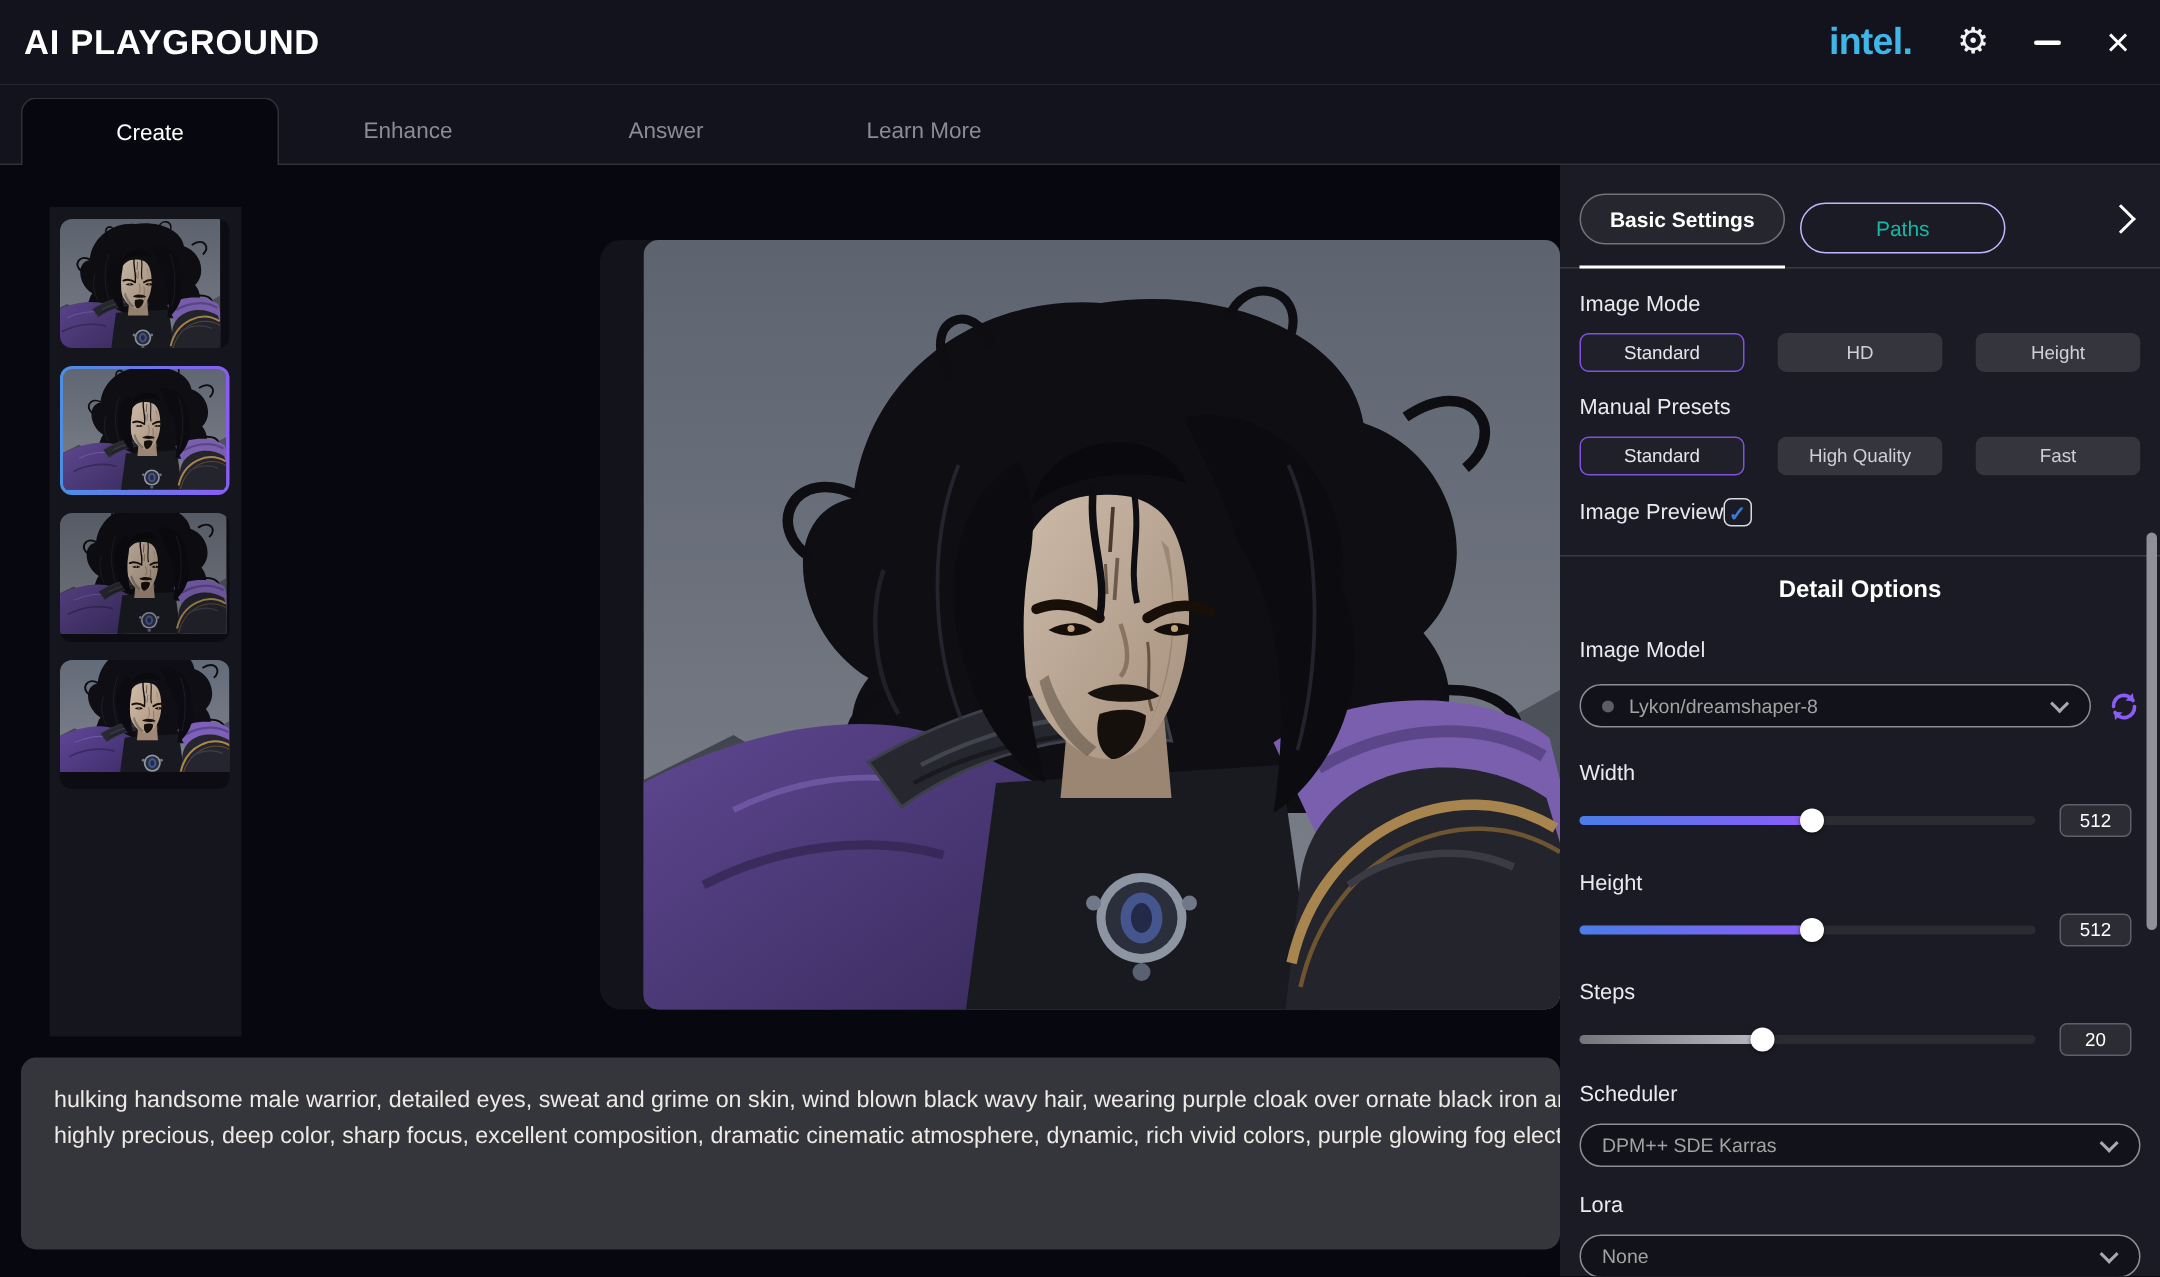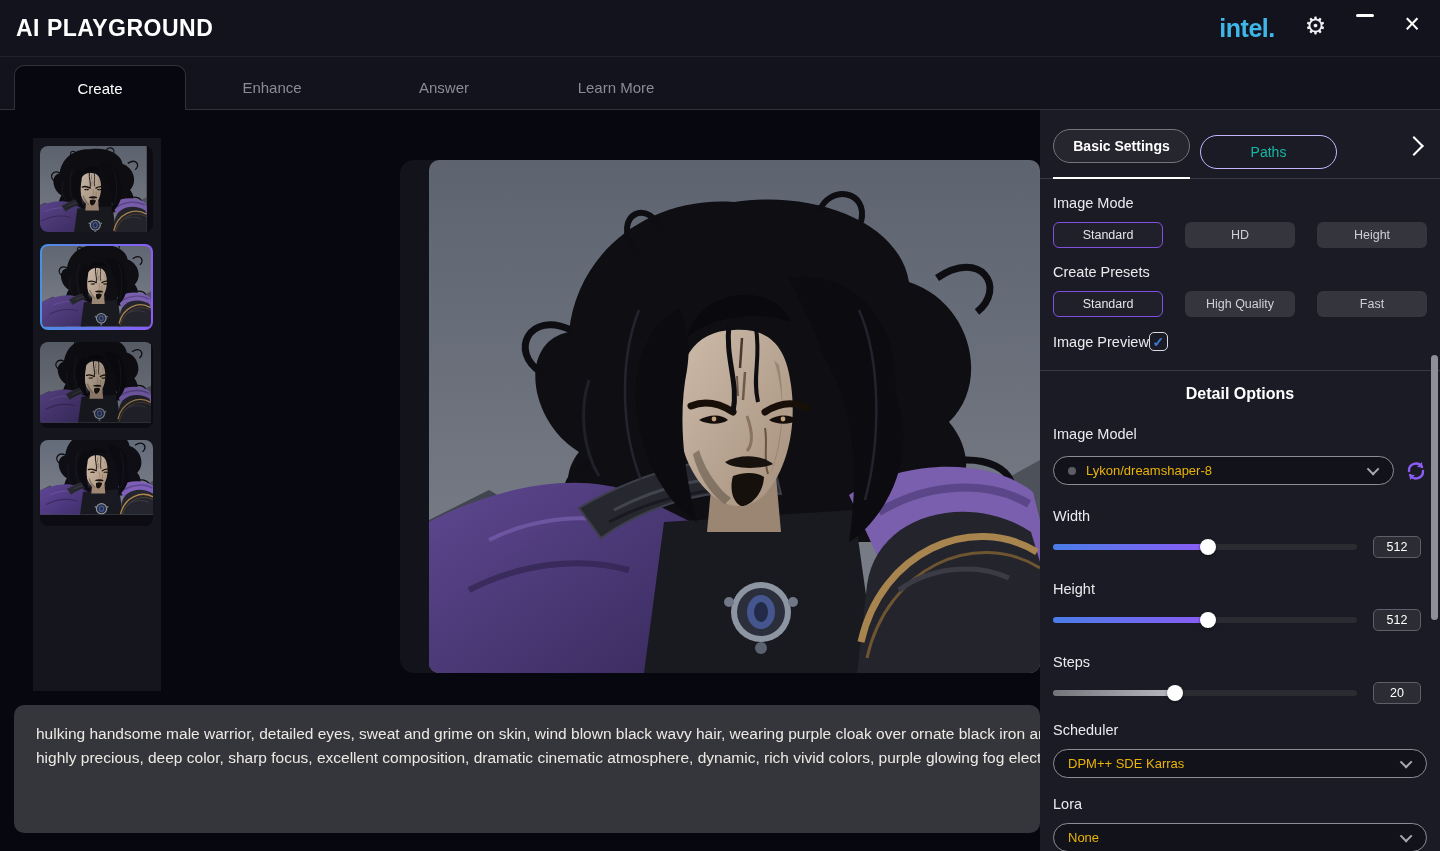--- a/index.html
+++ b/index.html
@@ -6,21 +6,21 @@
   html,body { width:1440px; height:851px; overflow:hidden; background:#07070f;
     font-family:"Liberation Sans", sans-serif; }
   .app { position:relative; width:1440px; height:851px; background:#07070f; }
 
   
   .titlebar { position:absolute; left:0; top:0; width:1440px; height:57px;
     background:#13131e; border-bottom:1px solid #23232e;
     display:flex; align-items:center; }
   .app-title { color:#fff; font-size:23px; font-weight:800; letter-spacing:.5px;
     margin-left:16px; }
-  .titlebar-right { margin-left:auto; display:flex; align-items:flex-start; gap:30px;
+  .titlebar-right { margin-left:auto; display:flex; align-items:center; gap:30px;
     margin-right:20px; }
   .intel-logo { color:#3fb6e8; font-size:25px; font-weight:700; letter-spacing:-.5px; }
   .gear-btn { color:#f2f2f5; font-size:24px; line-height:1; cursor:pointer; }
   .min-btn { width:18px; height:3px; background:#fff; border-radius:2px; cursor:pointer; }
   .close-btn { color:#fff; font-size:27px; line-height:20px; cursor:pointer; }
 
   
   .tabbar { position:absolute; left:0; top:57px; width:1440px; height:53px;
     background:#13131e; border-bottom:1px solid #31313c; display:flex;
     align-items:flex-end; padding-left:14px; }
@@ -89,21 +89,21 @@
 
   .divider { border-top:1px solid #3a3a46; margin:19px -13px 0; }
   .section-title { color:#fff; font-size:16px; font-weight:700; text-align:center;
     margin-top:14px; }
 
   .model-row { display:flex; align-items:center; margin-top:14px; gap:11px; }
   .pill { flex:1; height:29px; border:1px solid #8d8d96; border-radius:15px;
     background:#12121a; display:flex; align-items:center; padding:0 14px; cursor:pointer; }
   .pill .dot { width:8px; height:8px; border-radius:50%; background:#5d5d66;
     margin-right:10px; flex:0 0 auto; }
-  .pill .pill-text { color:#eab308; font-size:13px; white-space:nowrap; overflow:hidden; }
+  .pill .pill-text { color:#a3a3a3; font-size:13px; white-space:nowrap; overflow:hidden; }
   .chev-down { margin-left:auto; width:9px; height:9px; border-left:2px solid #a9a9b2;
     border-bottom:2px solid #a9a9b2; transform:rotate(-45deg) translateY(-2px); flex:0 0 auto; }
   .refresh-icon { width:22px; height:22px; flex:0 0 auto; cursor:pointer; }
 
   .slider-row { display:flex; align-items:center; margin-top:12px; }
   .track { position:relative; flex:1; height:6px; border-radius:3px; background:#2b2b32;
     margin-right:16px; cursor:pointer; }
   .fill { position:absolute; left:0; top:0; height:6px; border-radius:3px; }
   .fill.grad { background:linear-gradient(90deg,#4a7de8,#8b5cf6); }
   .fill.gray { background:linear-gradient(90deg,#74747b,#b9b9c2); }
@@ -285,21 +285,21 @@
         <div class="active-underline"></div>
       </div>
 
       <div class="plabel">Image Mode</div>
       <div class="btn-row">
         <div class="opt-btn selected">Standard</div>
         <div class="opt-btn">HD</div>
         <div class="opt-btn">Height</div>
       </div>
 
-      <div class="plabel">Create Presets</div>
+      <div class="plabel">Manual Presets</div>
       <div class="btn-row">
         <div class="opt-btn selected">Standard</div>
         <div class="opt-btn">High Quality</div>
         <div class="opt-btn">Fast</div>
       </div>
 
       <div class="preview-row">
         <div class="plabel">Image Preview</div>
         <div class="checkbox">
           <span class="check">✓</span>

